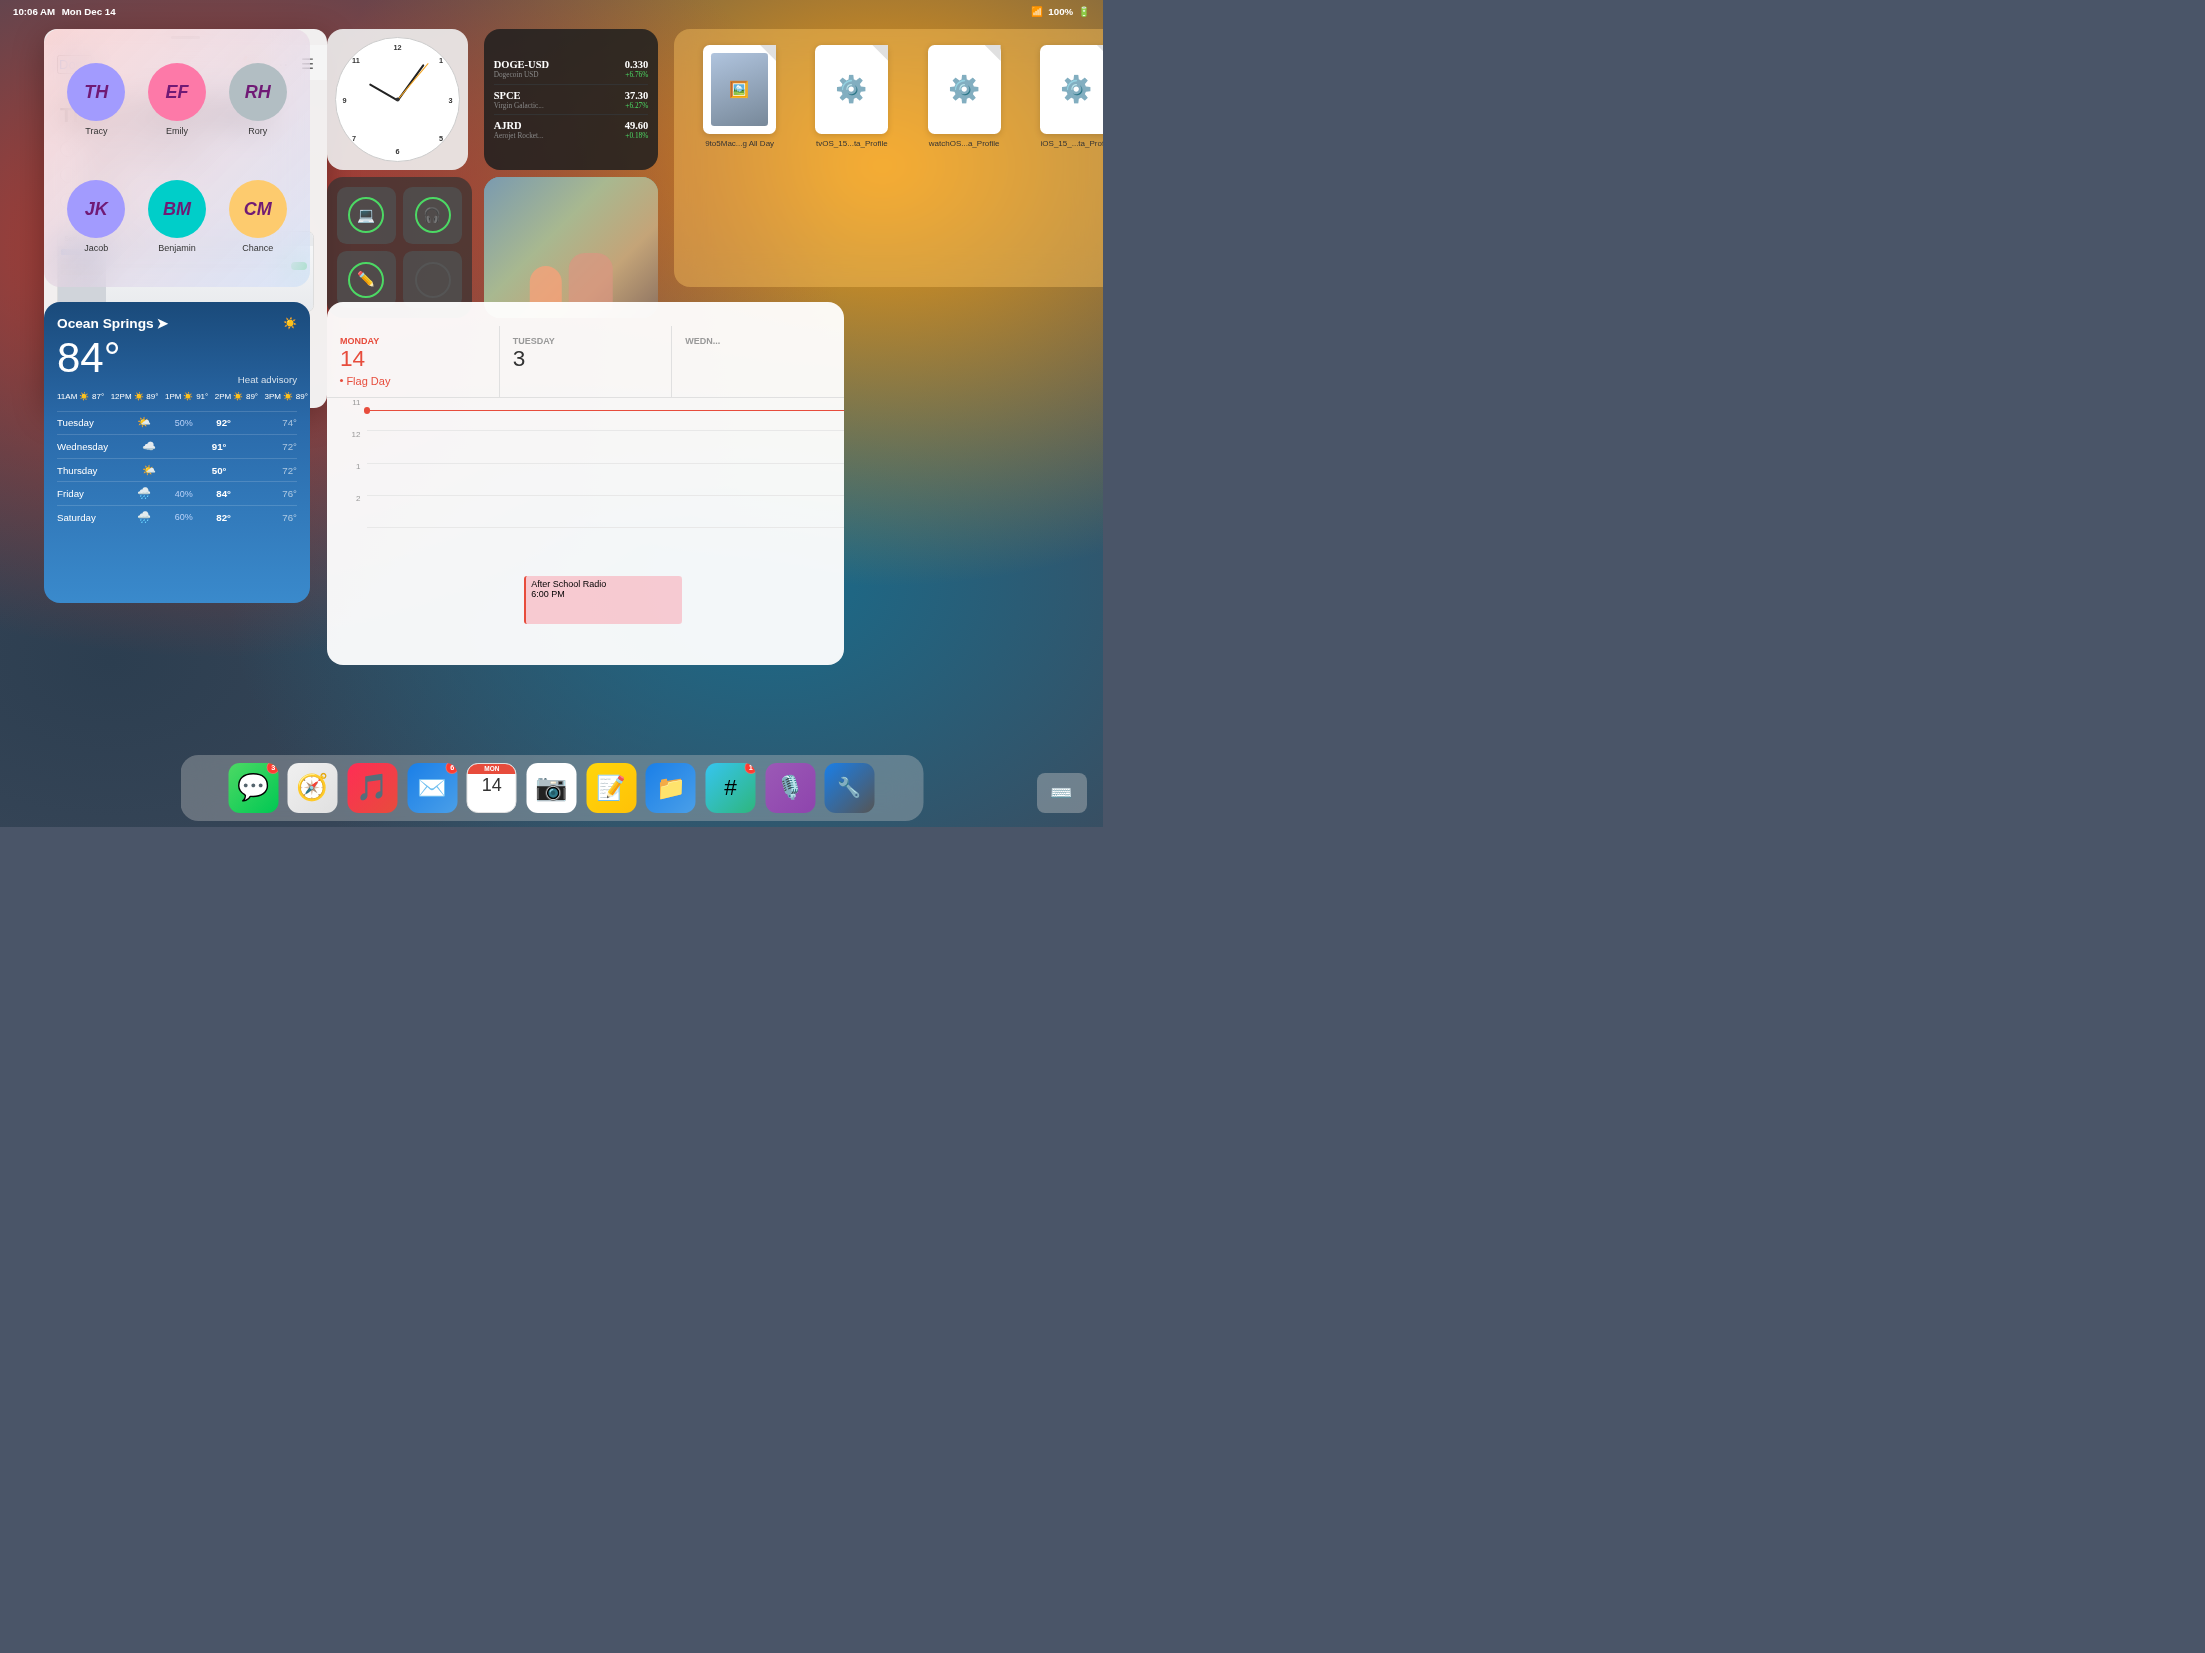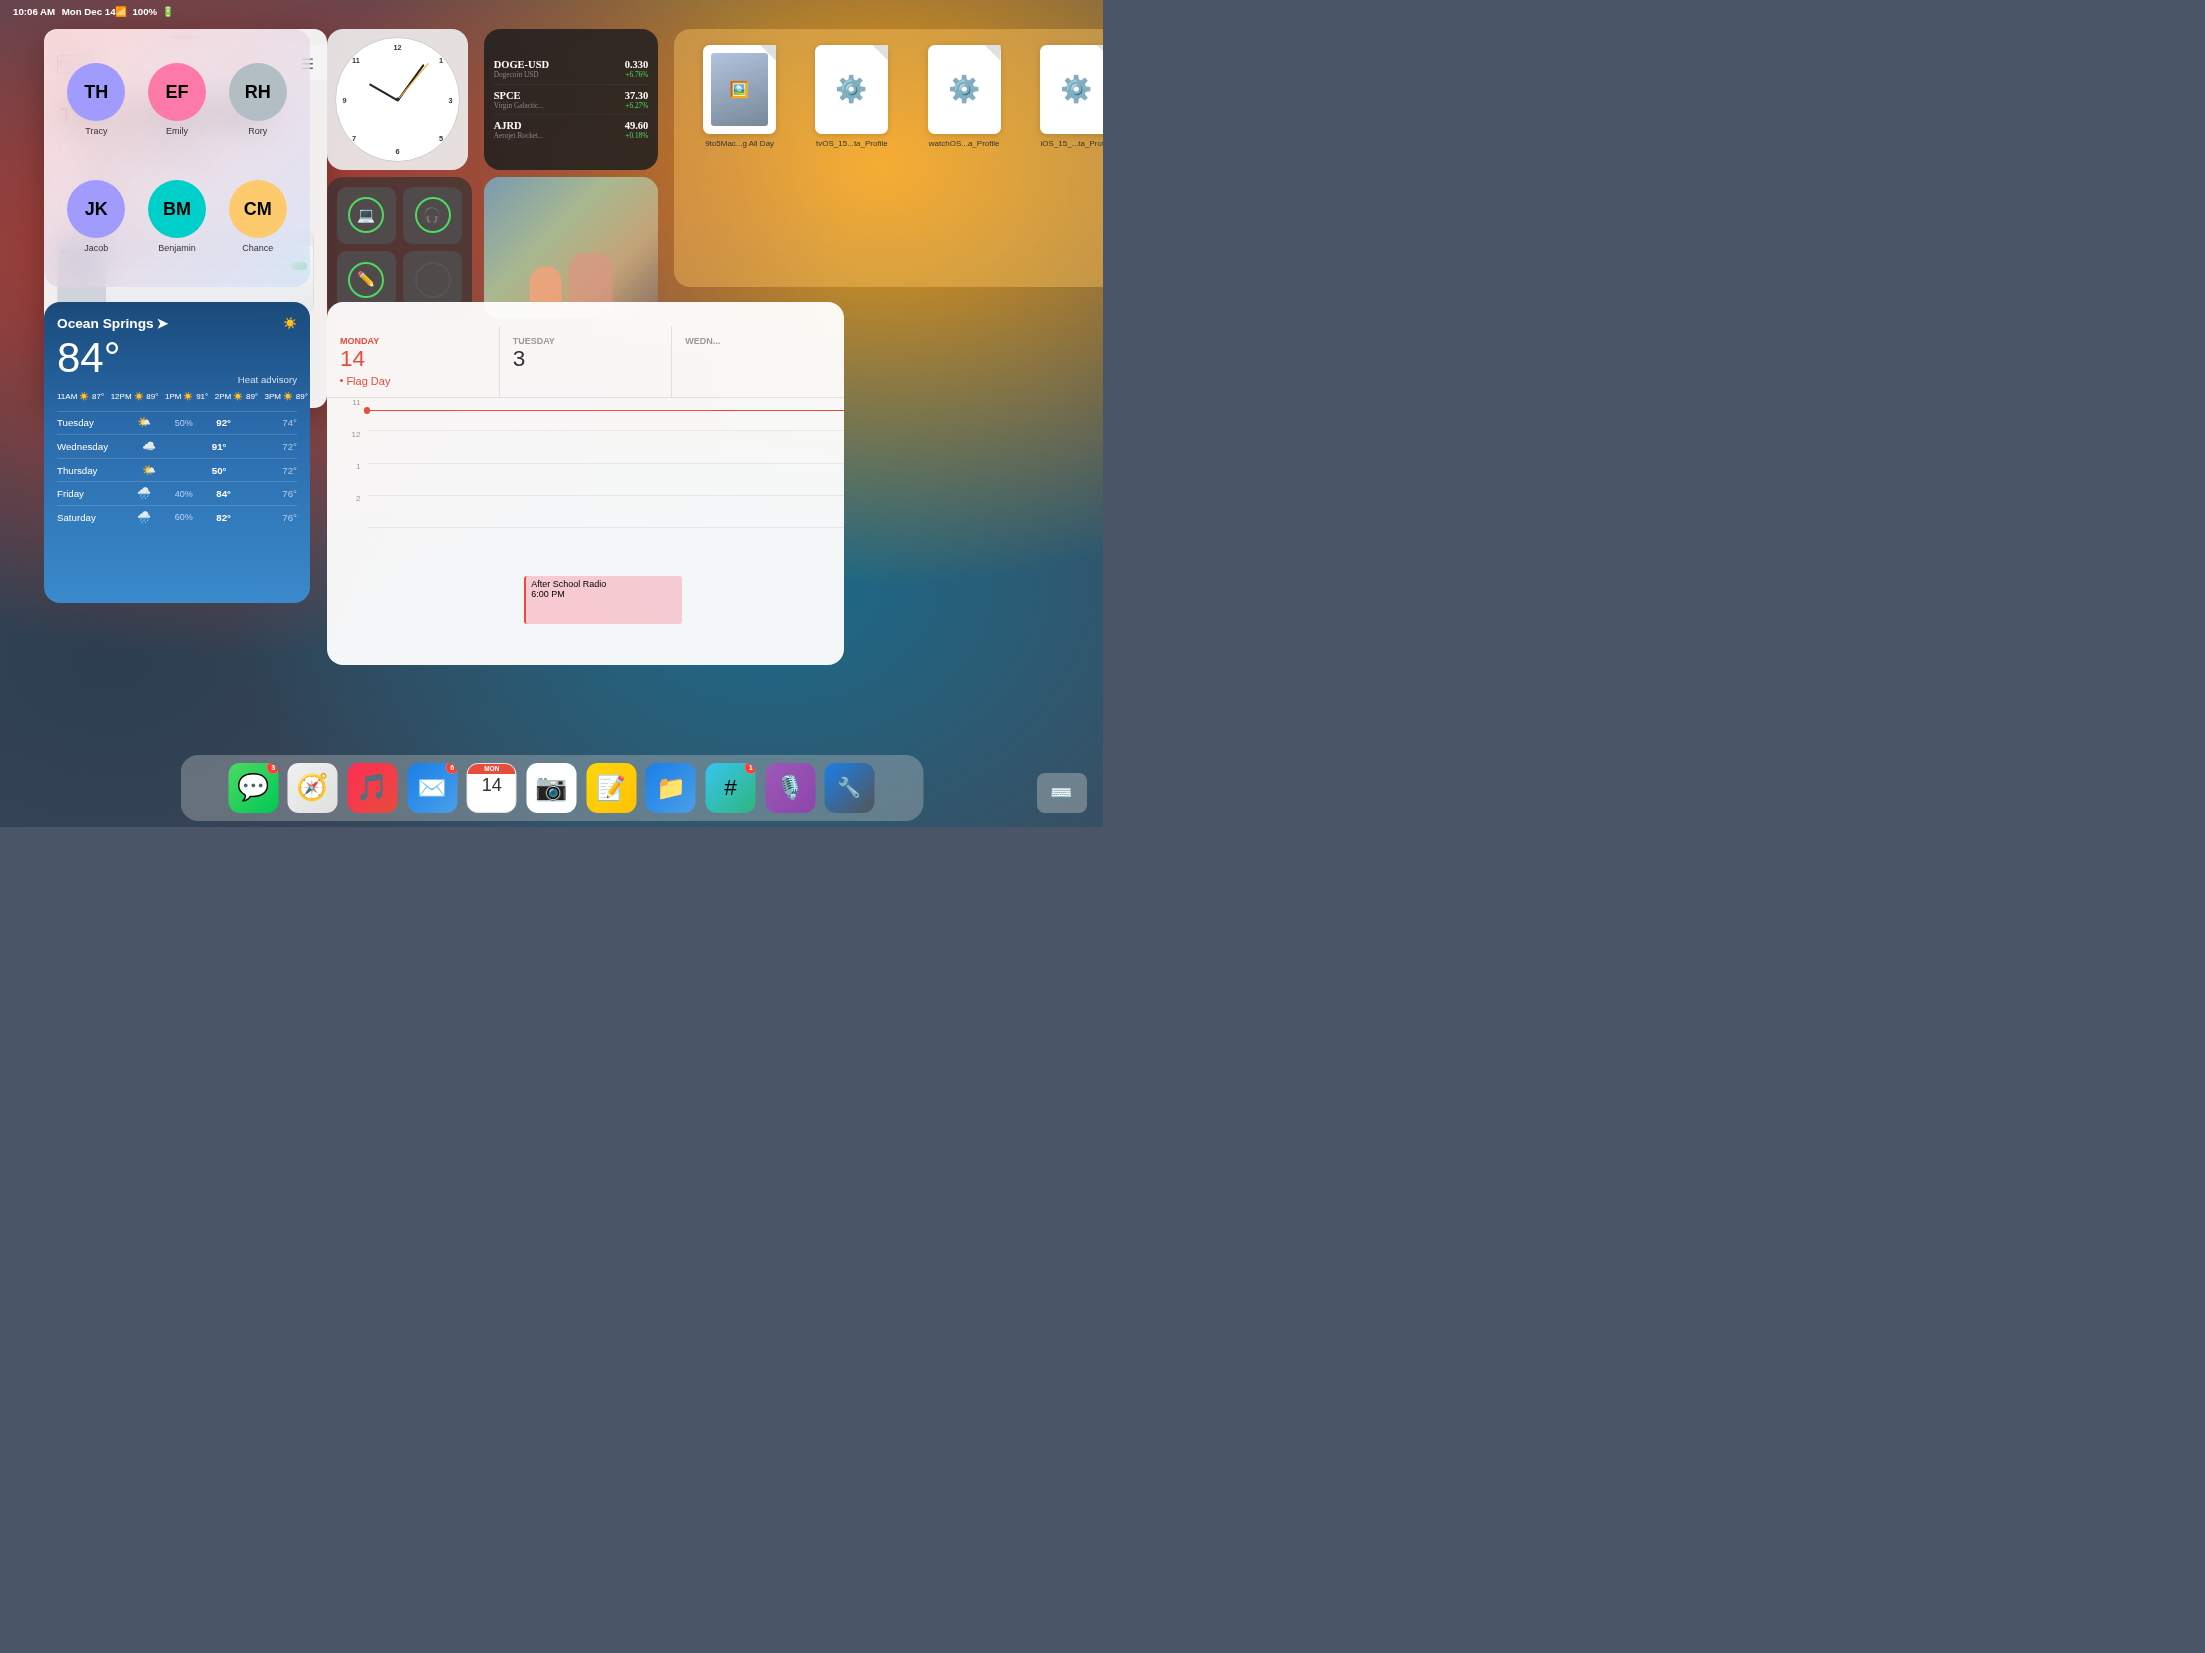--- a/index.html
+++ b/index.html
@@ -20,21 +20,21 @@
                   radial-gradient(ellipse at 70% 70%, #1a6b8a 0%, transparent 50%),
                   radial-gradient(ellipse at 10% 80%, #2c3e50 0%, transparent 40%),
                   #3d4a5c;
       z-index: 0;
     }
 
     
     .status-bar {
       position: absolute; top: 0; left: 0; right: 0;
       height: 22.6px;
-      display: flex; align-items: center; 
+      display: flex; align-items: center; justify-content: space-between;
       padding: 0 13px;
       z-index: 100;
       color: white;
       font-size: 9.7px;
       font-weight: 600;
     }
     .status-bar-left { display: flex; gap: 6.5px; }
     .status-bar-right { display: flex; align-items: center; gap: 4.8px; }
 
     
@@ -67,21 +67,21 @@
       align-items: center;
       justify-items: center;
     }
     .contact-item {
       display: flex; flex-direction: column; align-items: center; gap: 4.8px;
     }
     .contact-avatar {
       width: 58px; height: 58px;
       border-radius: 50%;
       display: flex; align-items: center; justify-content: center;
-      font-size: 18px; font-weight: 600; color: #000000;
+      font-size: 18px; font-weight: 600; color: #701a75; font-style: italic;
     }
     .contact-name {
       font-size: 9px; color: #333; font-weight: 500;
     }
 
     
     .clock-widget {
       top: 0; left: 283px;
       width: 141px; height: 141px;
       background: rgba(240,240,240,0.9);

